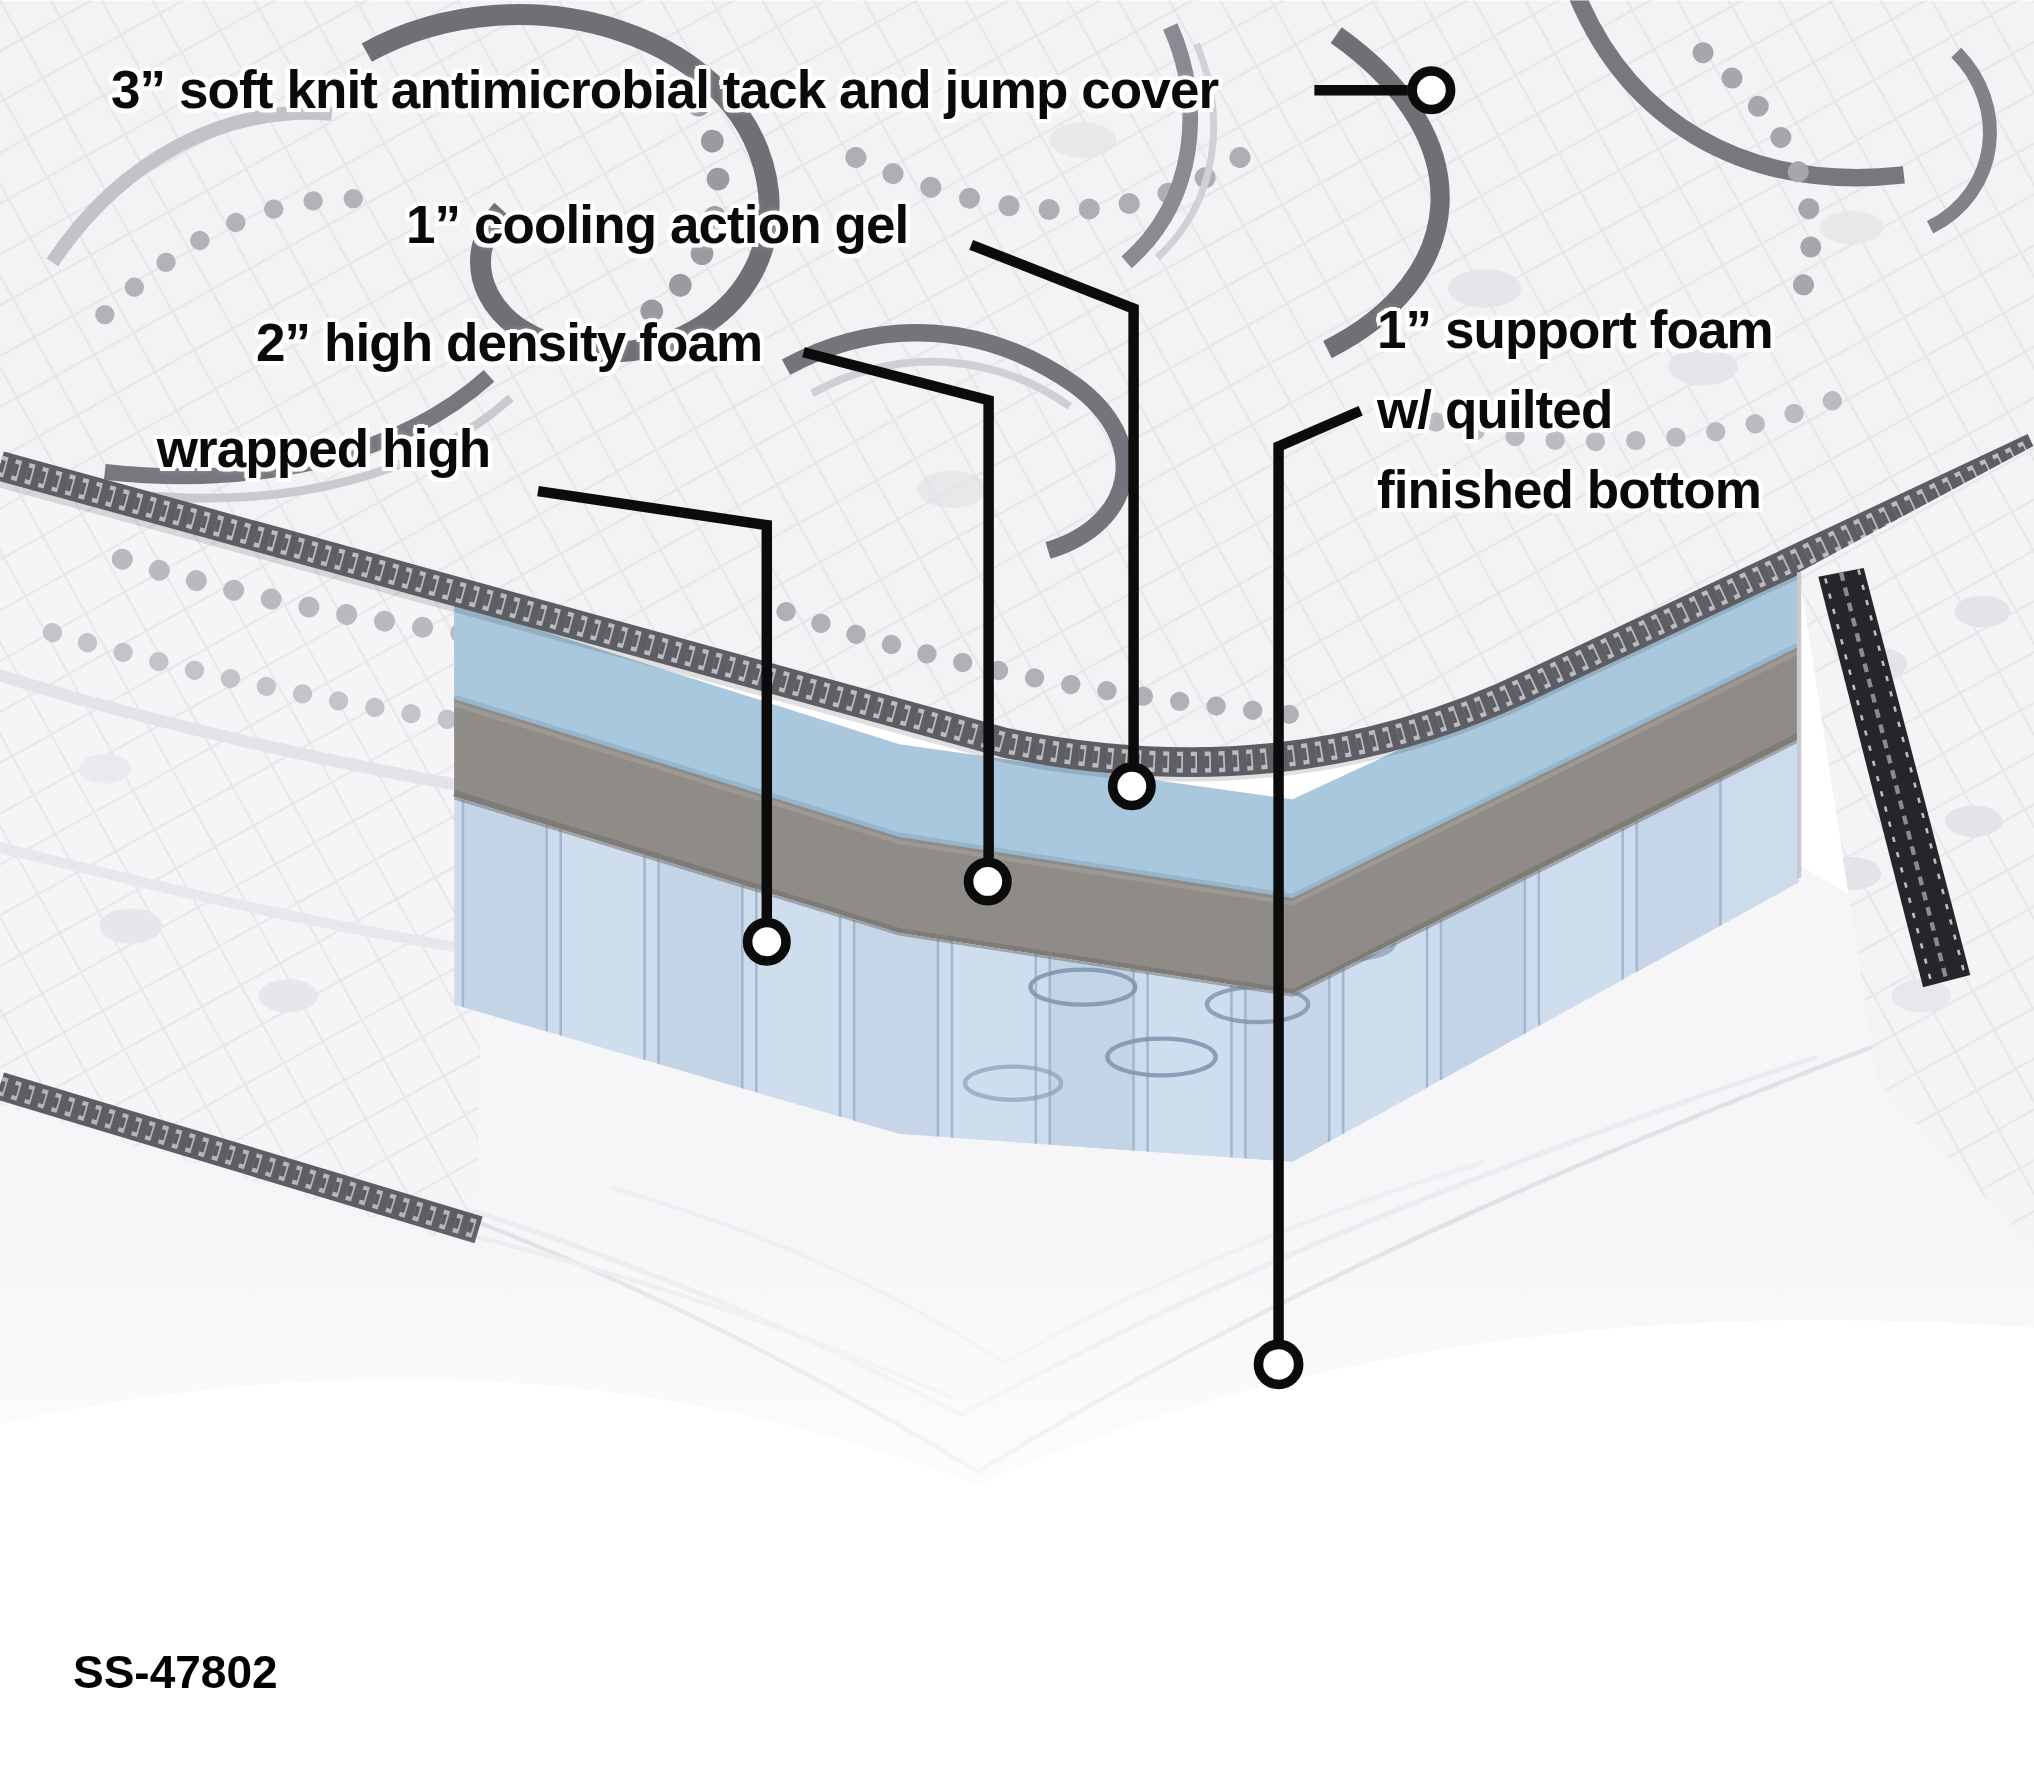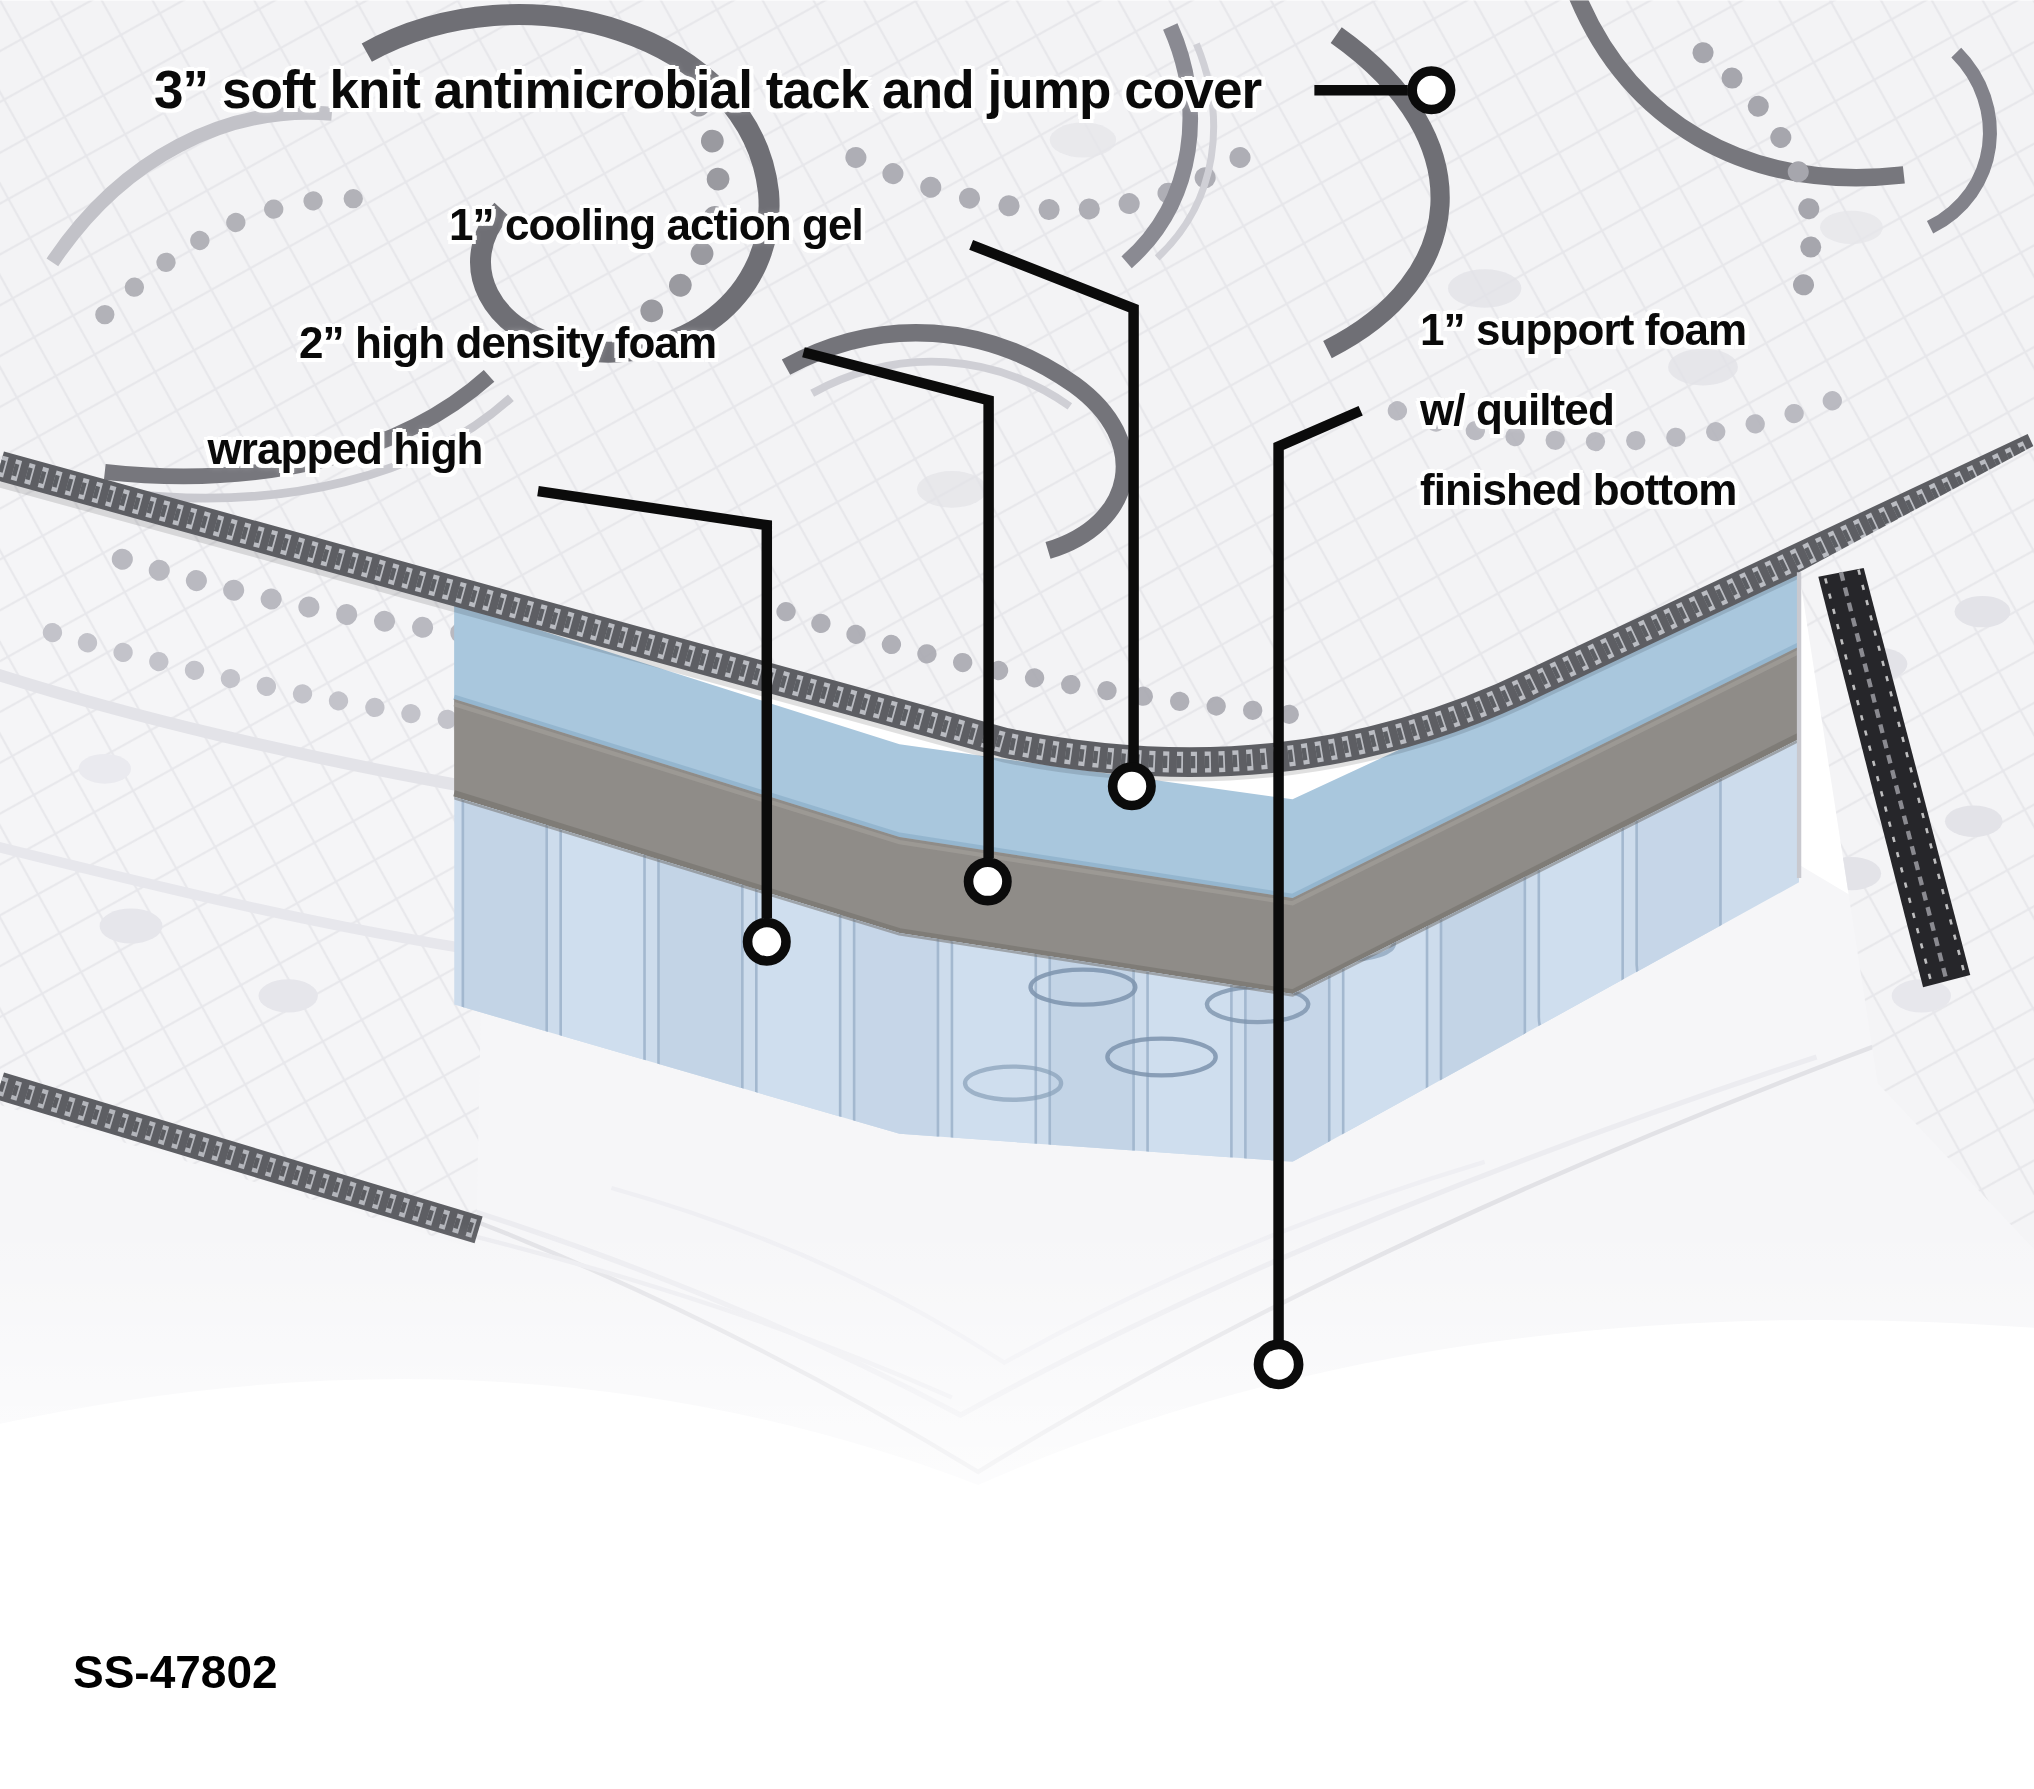--- a/index.html
+++ b/index.html
@@ -8,31 +8,31 @@
     width:2034px;
     height:1790px;
     overflow:hidden;
     background:#ffffff;
     font-family:"Liberation Sans", sans-serif;
   }
   .stage svg.scene{position:absolute;left:0;top:0;}
   .callout-label{
     position:absolute;
     font-weight:700;
-    font-size:44px;
+    font-size:53px;
     line-height:80px;
     letter-spacing:-0.9px;
     color:#0a0a0a;
     white-space:nowrap;
     text-shadow:
       -3.5px -3.5px 0 #fff, 3.5px -3.5px 0 #fff, -3.5px 3.5px 0 #fff, 3.5px 3.5px 0 #fff,
       -4.4px 0 0 #fff, 4.4px 0 0 #fff, 0 -4.4px 0 #fff, 0 4.4px 0 #fff,
       0 0 8.7px #fff;
   }
-  .callout-label span{display:block;margin-left:43px;}
+  .callout-label span{display:block;}
   #label-cover{left:111px;top:61px;font-size:53px;line-height:58px;}
   #label-gel{left:406px;top:196px;line-height:58px;}
   #label-density-foam{left:256px;top:314px;line-height:58px;}
   #label-coils{left:112px;top:409px;width:423px;text-align:center;}
   #label-support-foam{left:1377px;top:290px;}
   #model-number{
     position:absolute;left:73px;top:1639px;
     font-weight:700;font-size:46px;line-height:66px;
     letter-spacing:0;color:#000;white-space:nowrap;
   }

